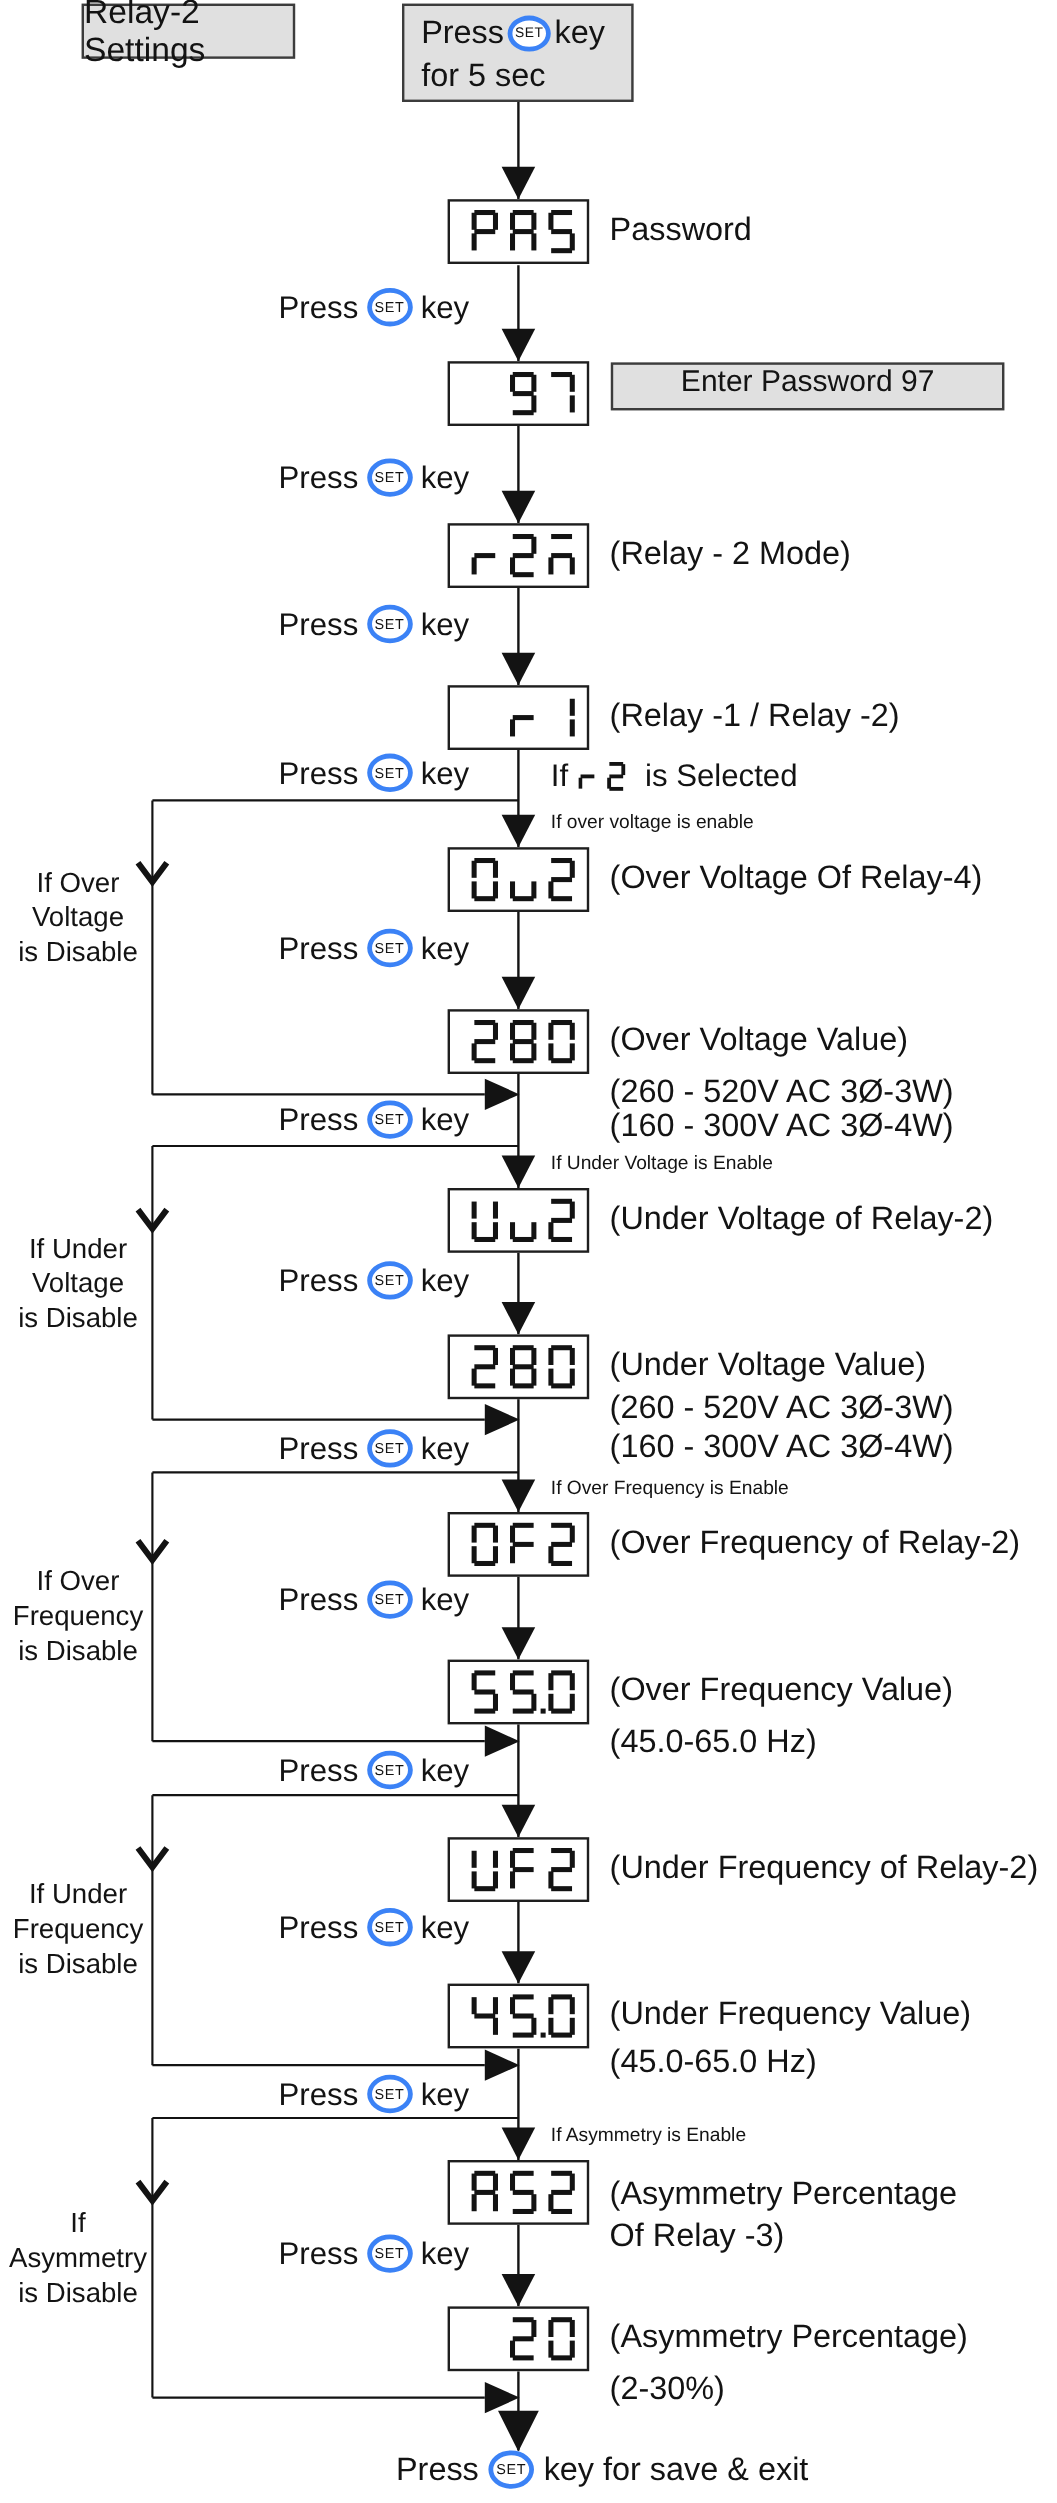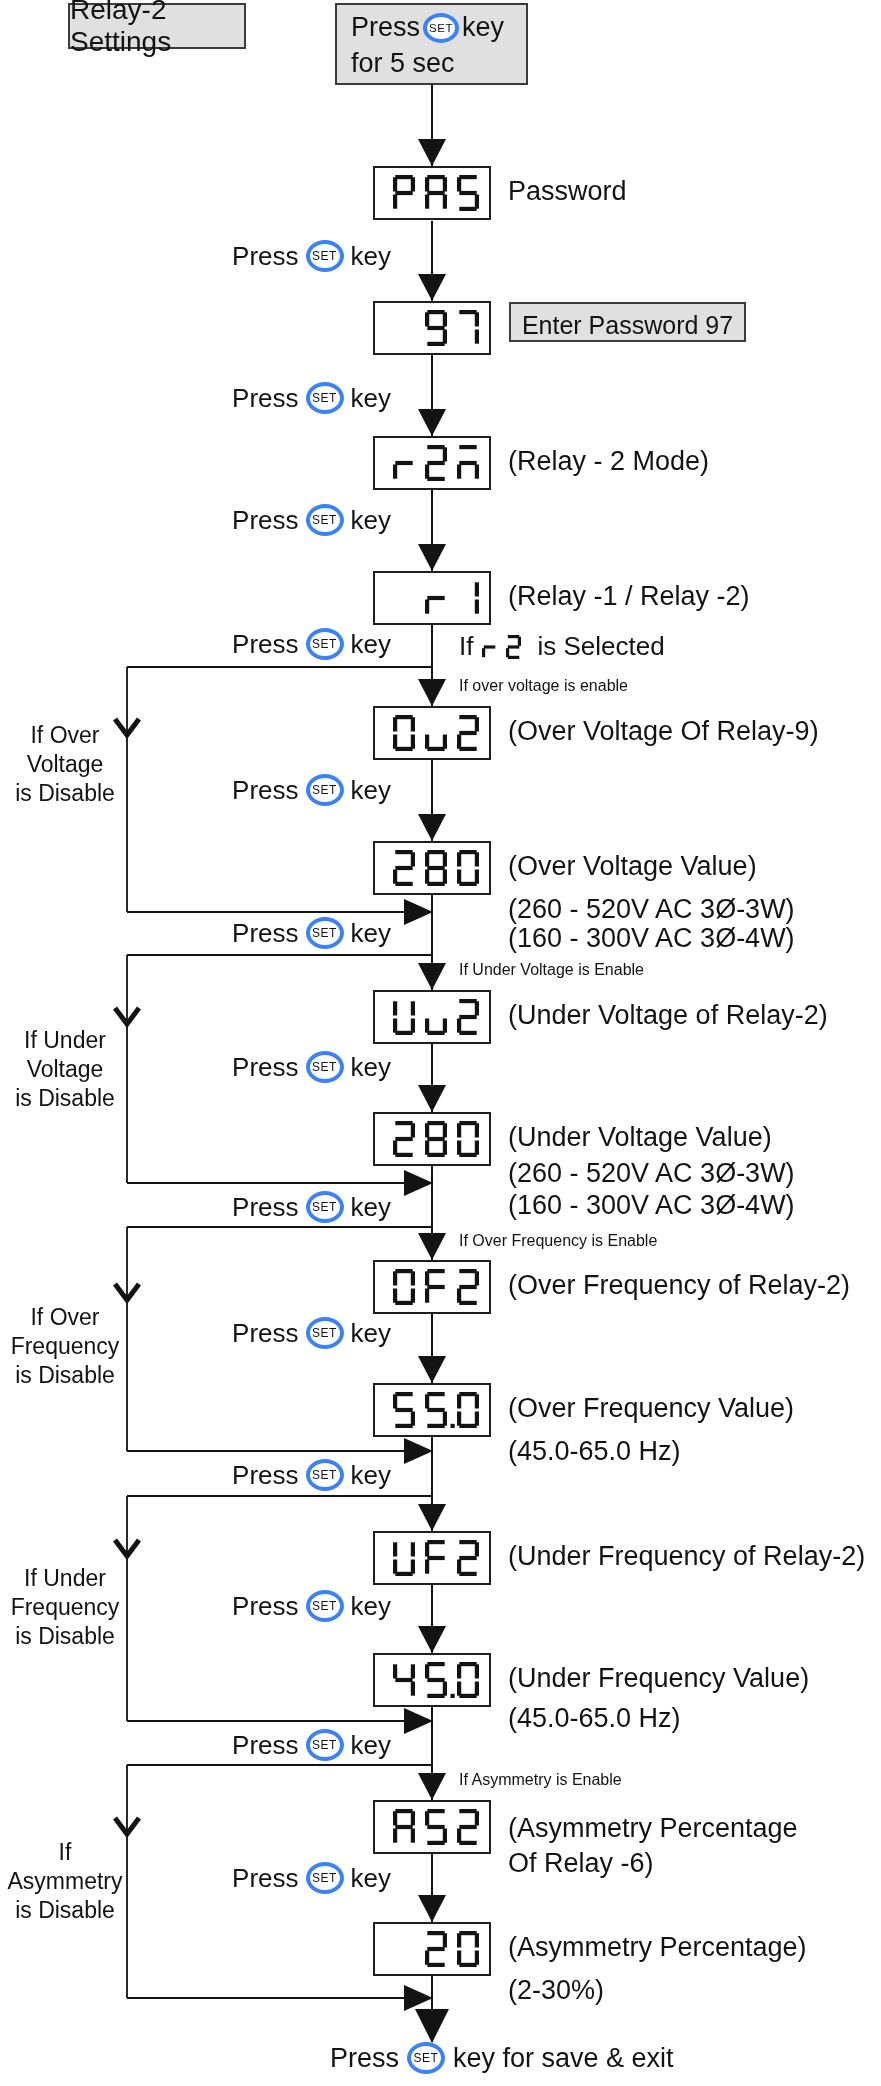--- a/index.html
+++ b/index.html
@@ -5,21 +5,21 @@
   html,body{margin:0;padding:0;background:#ffffff;}
   body{width:881px;height:2086px;position:relative;font-family:"Liberation Sans",sans-serif;color:#131313;overflow:hidden;}
   .canvas{position:absolute;inset:0;width:881px;height:2086px;}
   svg.connectors{position:absolute;left:0;top:0;}
 
   .graybox{position:absolute;background:#e0e0e0;border:2px solid #3c3c3c;box-sizing:border-box;}
   .titlebox{left:68px;top:3px;width:178px;height:46px;display:flex;align-items:center;justify-content:center;font-size:28px;}
   .startbox{left:335px;top:3px;width:193px;height:82px;padding:7px 0 0 14px;font-size:27px;}
   .startbox .row{display:flex;align-items:center;gap:3px;}
   .startbox .row2{margin-top:5px;}
-  .notebox{left:509px;top:302px;width:237px;height:40px;display:flex;align-items:flex-end;justify-content:center;font-size:25px;}
+  .notebox{left:509px;top:302px;width:328px;height:40px;display:flex;align-items:flex-start;justify-content:center;font-size:25px;}
 
   .segbox{position:absolute;left:373px;width:114px;height:50px;background:#ffffff;border:2px solid #1e1e1e;display:flex;align-items:center;justify-content:center;}
 
   .lbl{position:absolute;left:508px;font-size:27px;white-space:nowrap;}
   .lbl2{line-height:35px;}
   .cond{position:absolute;left:459px;font-size:16px;white-space:nowrap;}
   .sel{position:absolute;left:459px;top:631px;display:flex;align-items:center;gap:9px;font-size:26px;white-space:nowrap;}
   .press{position:absolute;left:195px;width:196px;height:38px;display:flex;justify-content:flex-end;align-items:center;gap:7px;font-size:26px;white-space:nowrap;}
   .dis{position:absolute;left:6px;width:118px;text-align:center;font-size:23px;line-height:29px;}
   .final{position:absolute;left:330px;top:2042px;display:flex;align-items:center;gap:8px;font-size:27px;white-space:nowrap;}
@@ -333,37 +333,37 @@
         <rect x="82.0" y="9.3" width="4.2" height="14.2" fill="#131313"></rect>
       </svg>
     </div>
 
   <div class="lbl" style="top:176px">Password</div>
   <div class="graybox notebox">
       <span>Enter Password 97</span>
     </div>
   <div class="lbl" style="top:446px">(Relay - 2 Mode)</div>
   <div class="lbl" style="top:581px">(Relay -1 / Relay -2)</div>
-  <div class="lbl" style="top:716px">(Over Voltage Of Relay-9)</div>
+  <div class="lbl" style="top:716px">(Over Voltage Of Relay-4)</div>
   <div class="lbl" style="top:851px">(Over Voltage Value)</div>
   <div class="lbl" style="top:894px">(260 - 520V AC 3Ø-3W)</div>
   <div class="lbl" style="top:923px">(160 - 300V AC 3Ø-4W)</div>
   <div class="lbl" style="top:1000px">(Under Voltage of Relay-2)</div>
   <div class="lbl" style="top:1122px">(Under Voltage Value)</div>
   <div class="lbl" style="top:1158px">(260 - 520V AC 3Ø-3W)</div>
   <div class="lbl" style="top:1190px">(160 - 300V AC 3Ø-4W)</div>
   <div class="lbl" style="top:1270px">(Over Frequency of Relay-2)</div>
   <div class="lbl" style="top:1393px">(Over Frequency Value)</div>
   <div class="lbl" style="top:1436px">(45.0-65.0 Hz)</div>
   <div class="lbl" style="top:1541px">(Under Frequency of Relay-2)</div>
   <div class="lbl" style="top:1663px">(Under Frequency Value)</div>
   <div class="lbl" style="top:1703px">(45.0-65.0 Hz)</div>
   <div class="lbl lbl2" style="top:1811px">
     <div>(Asymmetry Percentage</div>
-    <div>Of Relay -6)</div>
+    <div>Of Relay -3)</div>
   </div>
   <div class="lbl" style="top:1932px">(Asymmetry Percentage)</div>
   <div class="lbl" style="top:1975px">(2-30%)</div>
 
   <div class="sel">
     <span>If</span>
     <svg width="46" height="26" viewBox="0 0 46 26">
         <rect x="0.0" y="14.1" width="3.2" height="9.1" fill="#131313"></rect>
         <rect x="1.8" y="11.4" width="11.5" height="3.2" fill="#131313"></rect>
         <rect x="25.8" y="1.0" width="11.5" height="3.2" fill="#131313"></rect>

